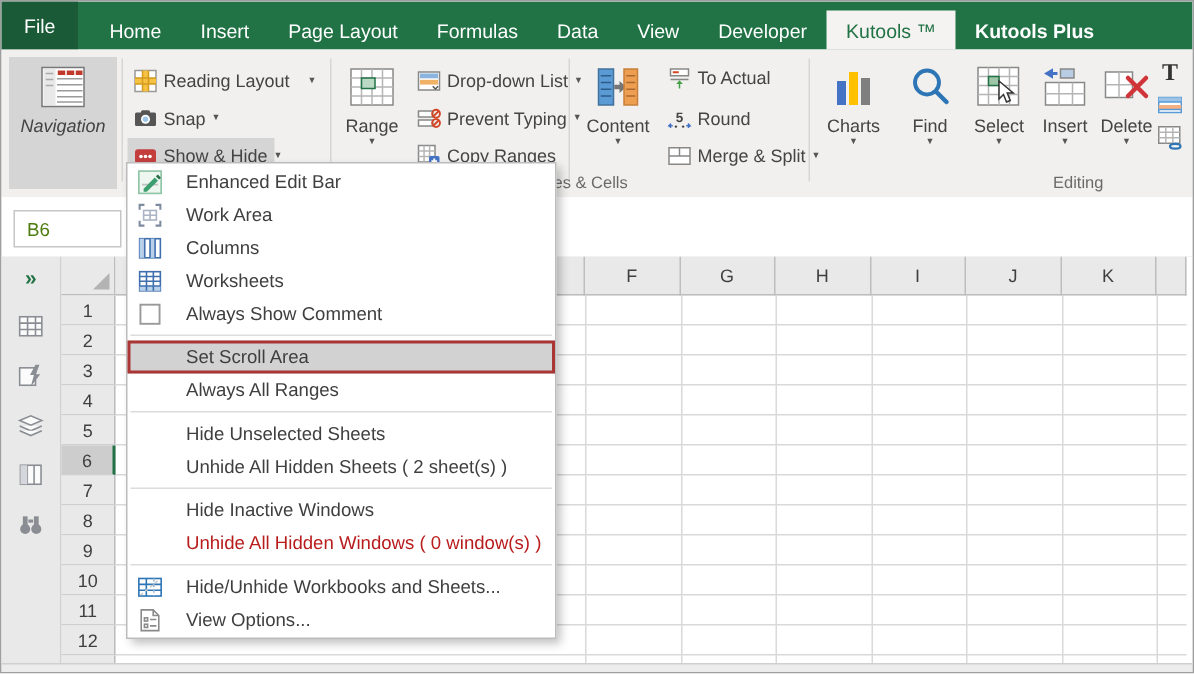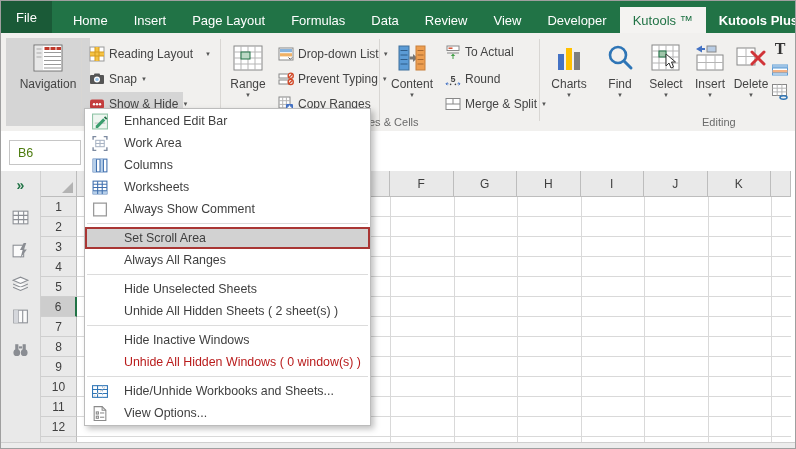--- a/index.html
+++ b/index.html
@@ -74,29 +74,28 @@
 
 <div class="window">
 
   <div class="tabbar" id="tabbar">
       <div class="tab tab-file">File</div>
       <div class="tab">Home</div>
       <div class="tab">Insert</div>
       <div class="tab">Page Layout</div>
       <div class="tab">Formulas</div>
       <div class="tab">Data</div>
-      <div class="tab">Review</div>
       <div class="tab">View</div>
       <div class="tab">Developer</div>
       <div class="tab tab-selected">Kutools ™</div>
       <div class="tab tab-plus">Kutools Plus</div>
     </div>
 
   <div class="ribbon">
-    <div class="bigbtn pressed" style="left:5px;width:84px;">
+    <div class="bigbtn pressed" style="left:5px;width:72px;font-style:italic;">
       <span class="bicon">
           <svg viewBox="0 0 32 32">
             <rect x="2" y="3" width="28" height="26" fill="#fff" stroke="#777"></rect>
             <rect x="3" y="4" width="8" height="24" fill="#e8e8e8"></rect>
             <rect x="12.5" y="5" width="5" height="3" fill="#c0392b"></rect>
             <rect x="18.5" y="5" width="5" height="3" fill="#c0392b"></rect>
             <rect x="24.5" y="5" width="4.5" height="3" fill="#c0392b"></rect>
             <path d="M12 10.5h17M12 14.5h17M12 18.5h17M12 22.5h17M12 26h17" stroke="#9a9a9a" fill="none"></path>
             <path d="M4.5 7h5M4.5 11h5M4.5 15h5" stroke="#aaa" fill="none"></path>
           </svg>

